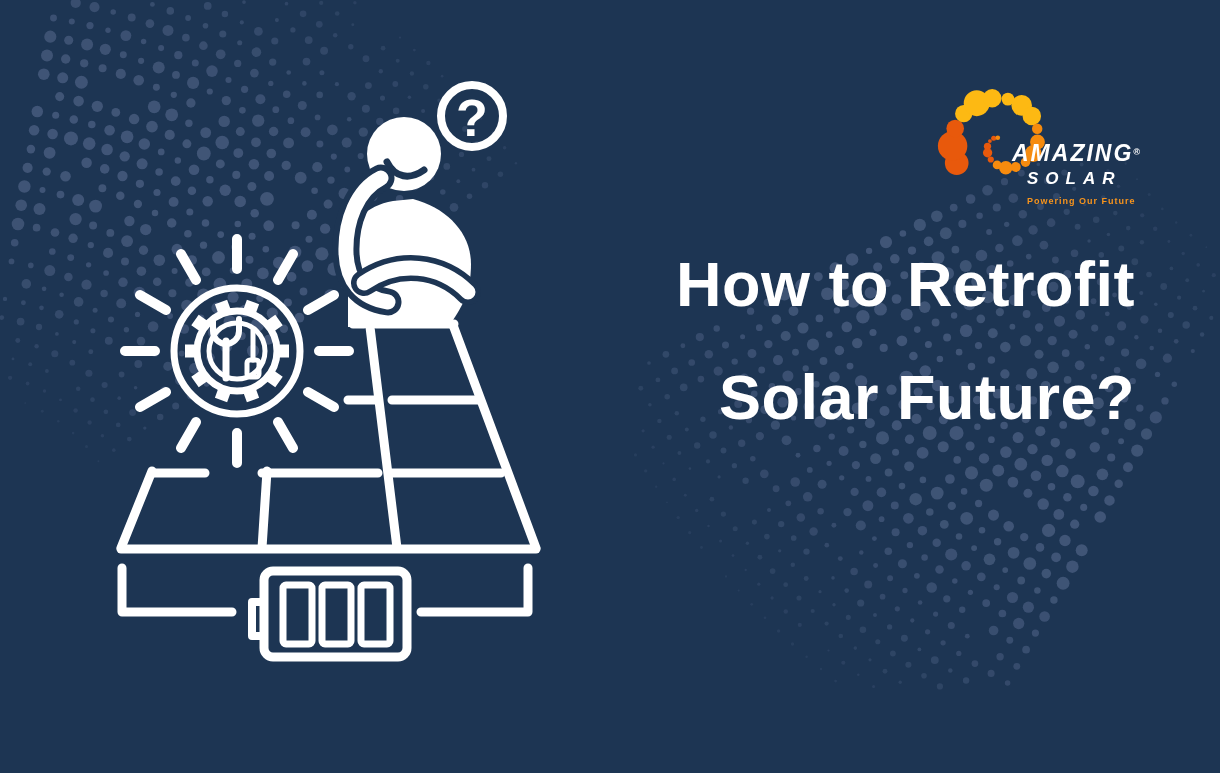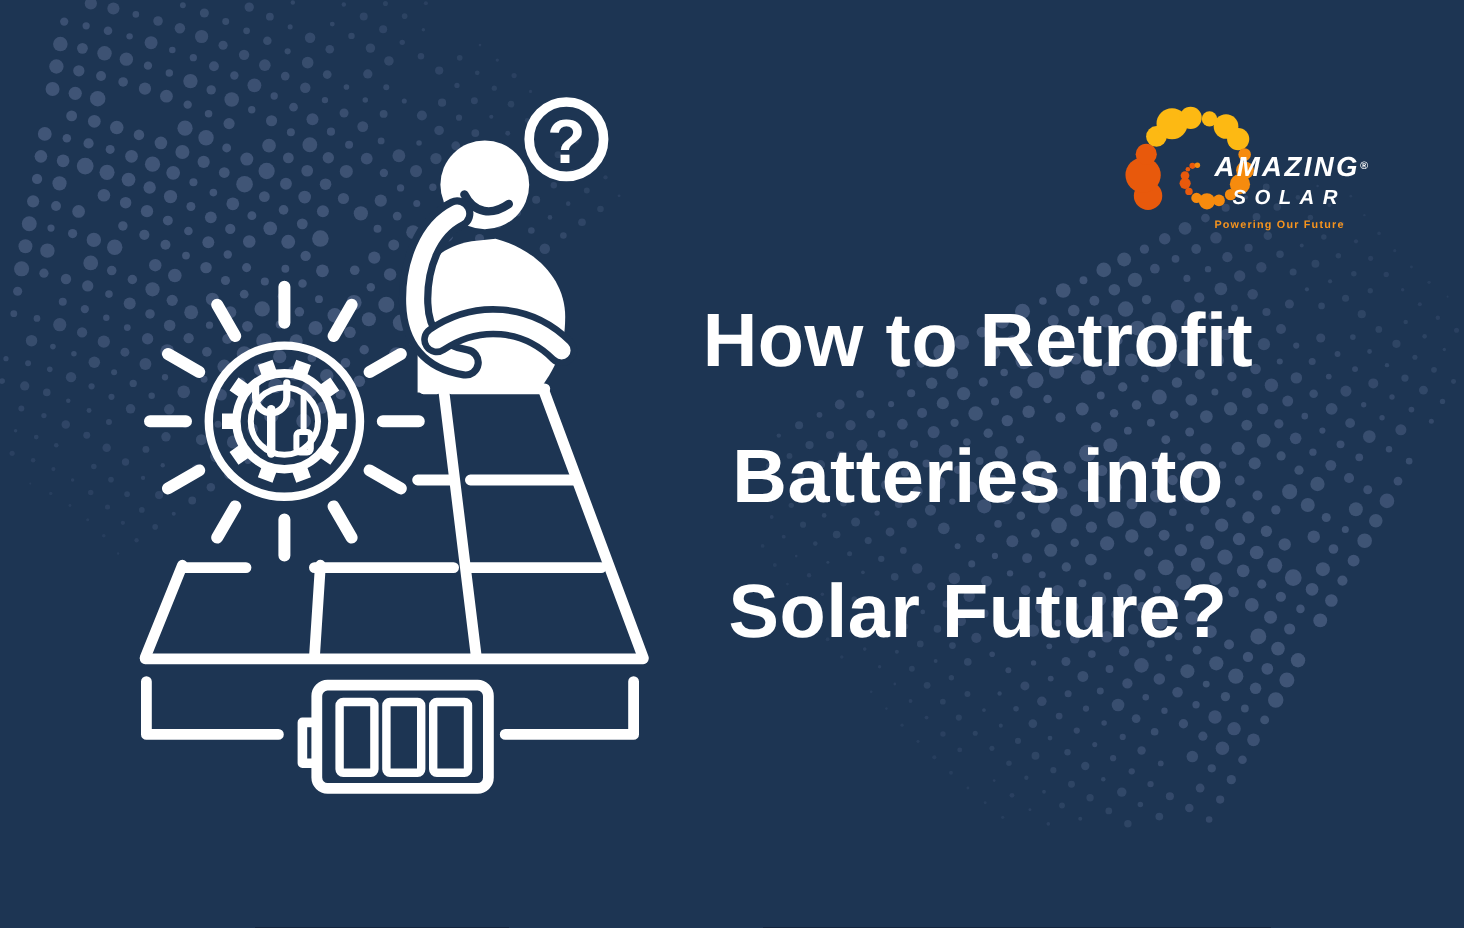--- a/index.html
+++ b/index.html
@@ -11,35 +11,35 @@
   #decor{position:absolute;left:0;top:0;}
   .illus{position:absolute;left:0;top:0;}
   .white-s{stroke:var(--line-color,#fff);}
   .fill-white{fill:var(--line-color,#fff);}
   .navy-s{stroke:var(--background,#1d3553);}
 
   
   .logo{position:absolute;left:950px;top:78px;width:250px;height:132px;}
   .logo-mark{position:absolute;left:0;top:0;overflow:visible;}
   .logo-text{
-    position:absolute;left:62px;top:48px;color:var(--line-color,#fff);
+    position:absolute;left:62px;top:62px;color:var(--line-color,#fff);
     font-style:italic;font-weight:bold;white-space:nowrap;
   }
   .brand1{font-size:23px;letter-spacing:2px;line-height:26px;}
   .reg{font-size:9px;vertical-align:super;letter-spacing:0;}
   .brand2{font-size:17px;letter-spacing:7px;line-height:26px;margin-left:15px;}
   .tagline{
     font-size:9px;font-weight:bold;font-style:normal;letter-spacing:1px;
-    color:var(--tagline-color,#f7941d);margin-top:4px;
+    color:var(--tagline-color,#f7941d);margin-top:4px;margin-left:15px;
   }
 
   
   .title{
     position:absolute;right:85px;top:228px;width:640px;
-    text-align:center;font-weight:bold;font-size:63px;line-height:113px;
+    text-align:right;font-weight:bold;font-size:63px;line-height:113px;
     letter-spacing:.5px;color:var(--title-color,#fff);white-space:nowrap;
   }
 </style>
 </head>
 <body>
 
 <div class="stage">
 
   <svg id="decor" width="1220" height="773">
     <g id="dots-left" fill="#5d6f94">
@@ -1092,17 +1092,16 @@
       <div>
         <span class="brand1">AMAZING</span><span class="reg">®</span>
       </div>
       <div class="brand2">SOLAR</div>
       <div class="tagline">Powering Our Future</div>
     </div>
   </div>
 
   <div class="title">
     <div>How to Retrofit</div>
-    <div>Batteries into</div>
     <div>Solar Future?</div>
   </div>
 
 </div>
 
 </body></html>

